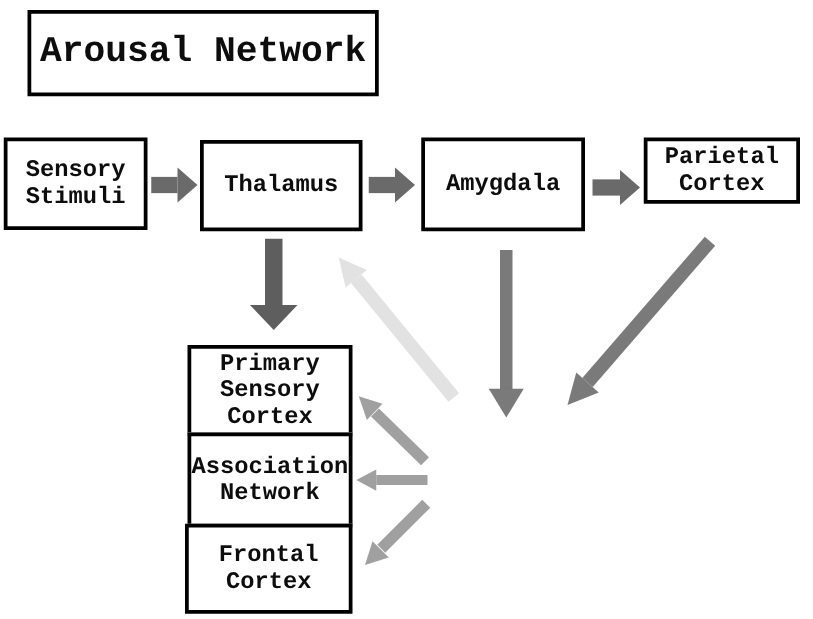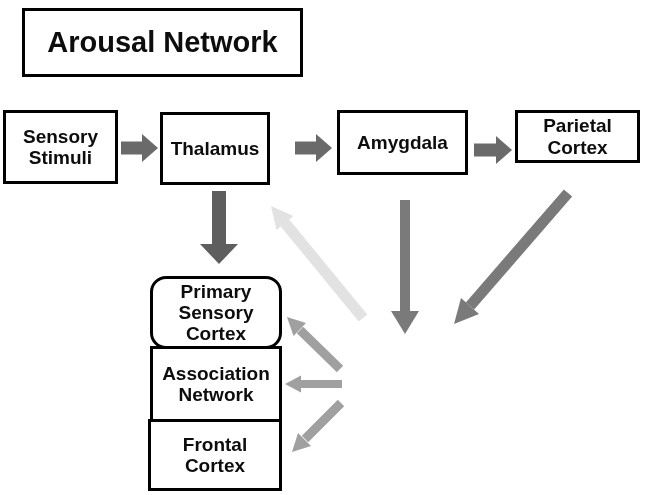--- a/index.html
+++ b/index.html
@@ -1,20 +1,20 @@
 <!DOCTYPE html>
 <html><head>
 <meta charset="utf-8">
 <style>
   html,body{margin:0;padding:0;background:#ffffff;}
   .canvas{
     position:relative;
     width:650px;height:495px;
     background:#ffffff;
-    font-family:Liberation Sans, sans-serif;
+    font-family:Liberation Mono, monospace;
     overflow:hidden;
   }
   .arrows{
     position:absolute;left:0;top:0;width:650px;height:495px;z-index:1;
   }
   .box{
     position:absolute;
     box-sizing:border-box;
     background:#ffffff;
     border:3px solid #000000;
@@ -93,34 +93,34 @@
 
   <div class="box title-box" style="left:22px;top:8px;width:281px;height:69px;">
     <span class="lbl">Arousal Network</span>
   </div>
 
   <div class="box node" style="left:3px;top:110px;width:115px;height:74px;">
     <span class="lbl">Sensory
 Stimuli</span>
   </div>
 
-  <div class="box node" style="left:160px;top:112px;width:110px;height:73px;">
+  <div class="box node" style="left:160px;top:112px;width:130px;height:73px;">
     <span class="lbl">Thalamus</span>
   </div>
 
-  <div class="box node" style="left:337px;top:110px;width:131px;height:65px;">
+  <div class="box node" style="left:337px;top:110px;width:131px;height:75px;">
     <span class="lbl">Amygdala</span>
   </div>
 
   <div class="box node" style="left:515px;top:110px;width:125px;height:53px;">
     <span class="lbl">Parietal
 Cortex</span>
   </div>
 
-  <div class="box node" style="left:150px;top:276px;width:132px;height:73px;border-radius:16px;">
+  <div class="box node" style="left:150px;top:276px;width:132px;height:73px;">
     <span class="lbl">Primary
 Sensory
 Cortex</span>
   </div>
 
   <div class="box node" style="left:150px;top:346px;width:132px;height:76px;">
     <span class="lbl">Association
 Network</span>
   </div>
 

